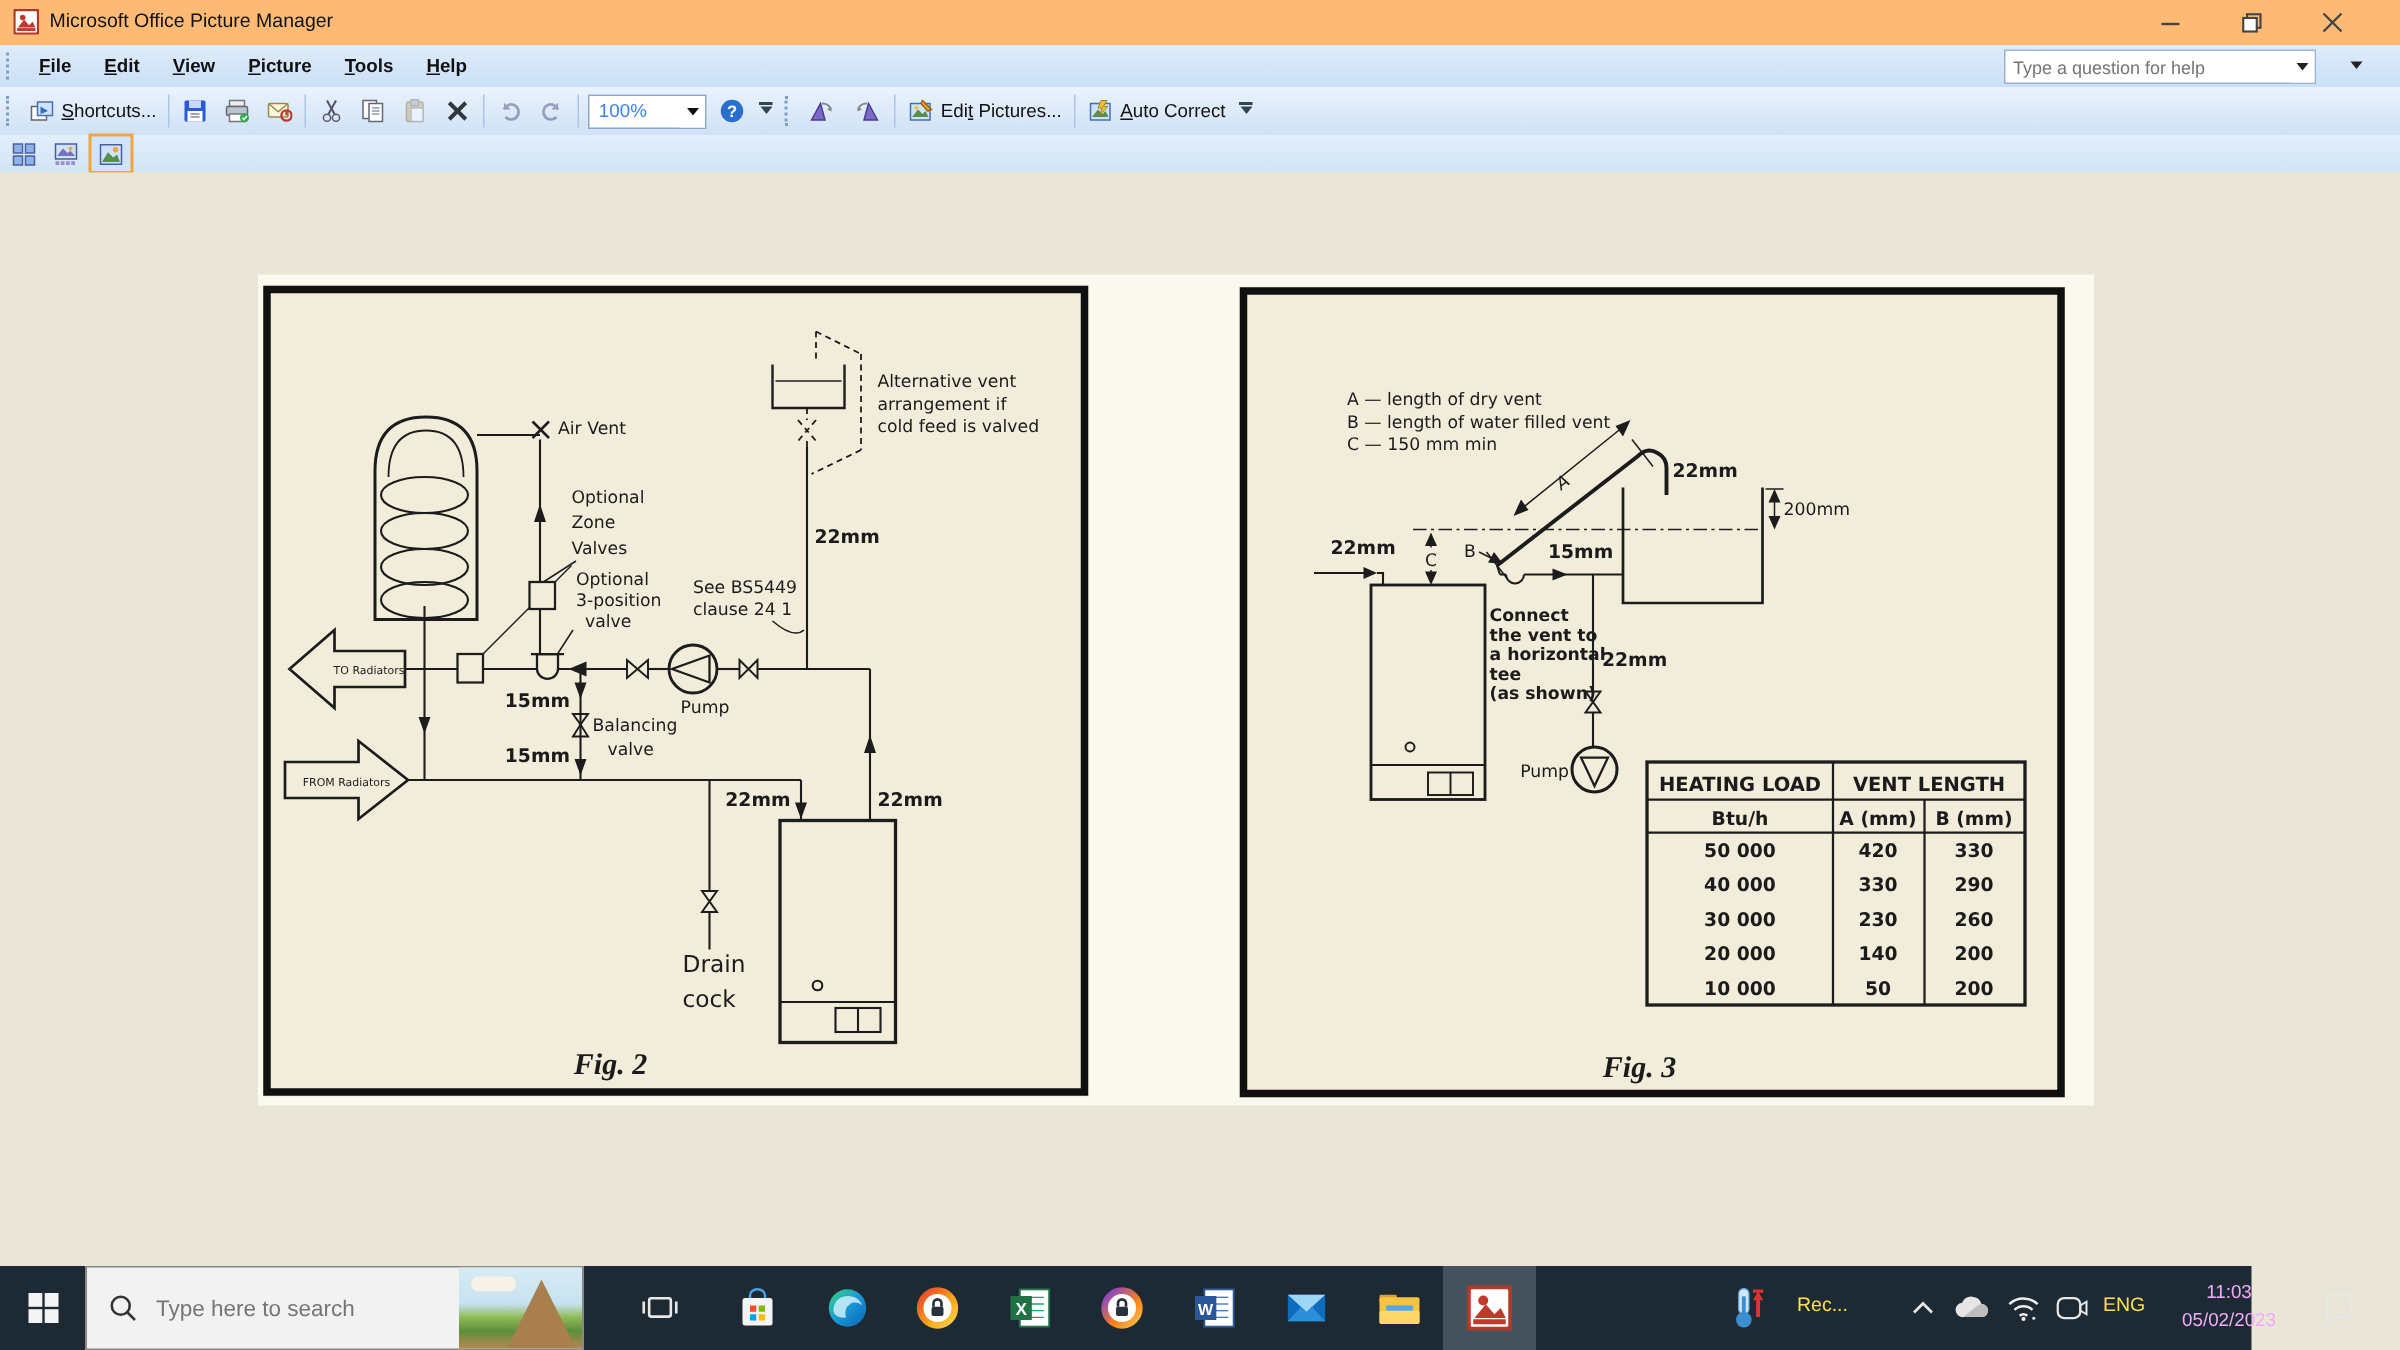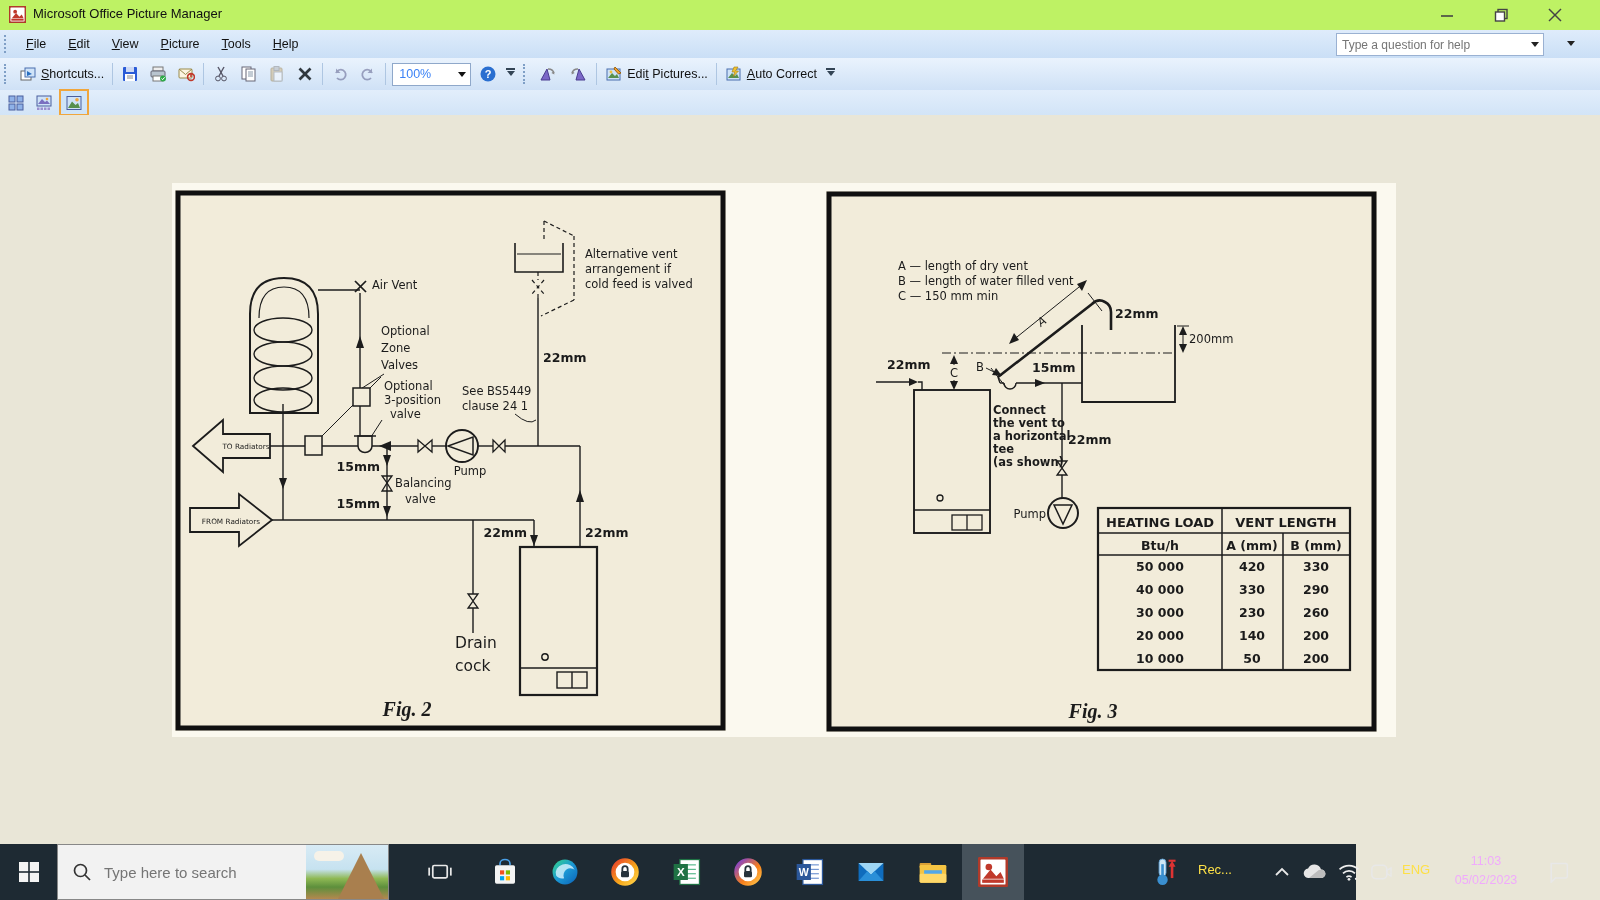--- a/index.html
+++ b/index.html
@@ -1,28 +1,28 @@
 <!DOCTYPE html>
 <html><head>
 <meta charset="utf-8">
 <style>
   html,body{margin:0;padding:0;background:#000;}
   #stage{position:relative;width:1600px;height:900px;background:#e9e6d7;overflow:hidden;
          font-family:"Liberation Sans",sans-serif;}
   
-  .titlebar{position:absolute;left:0;top:0;width:1600px;height:42px;background:#bef264;text-align:right;}
+  .titlebar{position:absolute;left:0;top:0;width:1600px;height:42px;background:#fdba74;text-align:right;}
   .titlebar .appicon{position:absolute;left:9px;top:6px;width:17px;height:17px;}
   .titlebar .title{position:absolute;left:33px;top:6px;font-size:13px;color:#111;}
   .winbtn{position:absolute;top:0;width:46px;height:30px;display:flex;align-items:center;justify-content:center;}
   .winbtn svg{display:block}
   
   .menubar{position:absolute;left:0;top:30px;width:1600px;height:28px;
            background:linear-gradient(#dfecfb,#cadff6);display:flex;align-items:center;border-bottom:1px solid #bcd2ec;}
   .menubar .grip{width:4px;height:18px;margin:0 5px 0 4px;border-left:2px dotted #7f9fc6;}
-  .menu-item{font-size:12.5px;color:#111;padding:4px 11px;}
+  .menu-item{font-size:12.5px;color:#111;padding:4px 11px;font-weight:bold;}
   .u{text-decoration:underline;}
   .helpbox{position:absolute;right:56px;top:3px;width:206px;height:21px;border:1px solid #9ab1d2;background:#fff;display:flex;}
   .helpbox input{border:0;outline:0;flex:1;font-size:12px;color:#777;padding:0 5px;font-family:"Liberation Sans",sans-serif;background:transparent;}
   .helpbox .drop{width:16px;background:#fff;display:flex;align-items:center;justify-content:center;}
   .helpbox .drop:after{content:"";border:4px solid transparent;border-top:5px solid #222;margin-top:4px;}
   .menudrop{position:absolute;right:22px;top:3px;width:15px;height:21px;display:flex;align-items:center;justify-content:center;}
   .menudrop:after{content:"";border:4px solid transparent;border-top:5px solid #222;margin-top:4px;}
   
   .toolbar{position:absolute;left:0;top:58px;width:1600px;height:32px;
            background:linear-gradient(#eaf3fd,#cfe1f6);display:flex;align-items:center;}
@@ -63,21 +63,21 @@
   .statusbar .caption{position:absolute;left:22px;top:3px;font-size:12.5px;color:#111;}
   .navarrow{position:absolute;top:4px;width:0;height:0;}
   .nav-left{left:766px;border:6px solid transparent;border-right:8px solid #2f64c8;}
   .nav-right{left:782px;border:6px solid transparent;border-left:8px solid #2f64c8;}
   .zlabel{position:absolute;left:1288px;top:3px;font-size:12.5px;color:#111;}
   .ztrack{position:absolute;left:1360px;top:9px;width:200px;height:3px;background:#e8eef5;border:1px solid #9fb6cf;}
   .zthumb{position:absolute;left:1448px;top:2px;width:11px;height:15px;background:#2a72d8;
           clip-path:polygon(0 0,100% 0,100% 62%,50% 100%,0 62%);}
   .zmag{position:absolute;top:2px;}
   
-  .taskbar{position:absolute;left:0;top:844px;width:1356px;height:56px;background:#1e2a33;}
+  .taskbar{position:absolute;left:0;top:844px;width:1501px;height:56px;background:#1e2a33;}
   .startbtn{position:absolute;left:0;top:0;width:57px;height:56px;display:flex;align-items:center;justify-content:center;}
   .searchbox{position:absolute;left:57px;top:0;width:332px;height:56px;background:#f2f2f2;border:1px solid #888;
              box-sizing:border-box;display:flex;align-items:center;}
   .searchbox input{border:0;outline:0;background:transparent;font-size:15px;color:#333;flex:1;
                    font-family:"Liberation Sans",sans-serif;}
   .searchbox .mag{margin:0 10px 0 14px;}
   .sweather{width:82px;height:54px;position:relative;overflow:hidden;
      background:linear-gradient(180deg,#d8ebf5 0%,#c6e2f0 45%,#8fb954 62%,#5d8f3c 78%,#b4884f 100%);}
   .sweather .mtn{position:absolute;right:4px;top:8px;width:46px;height:46px;background:#a97f4e;
      clip-path:polygon(50% 0,100% 100%,0 100%);}

